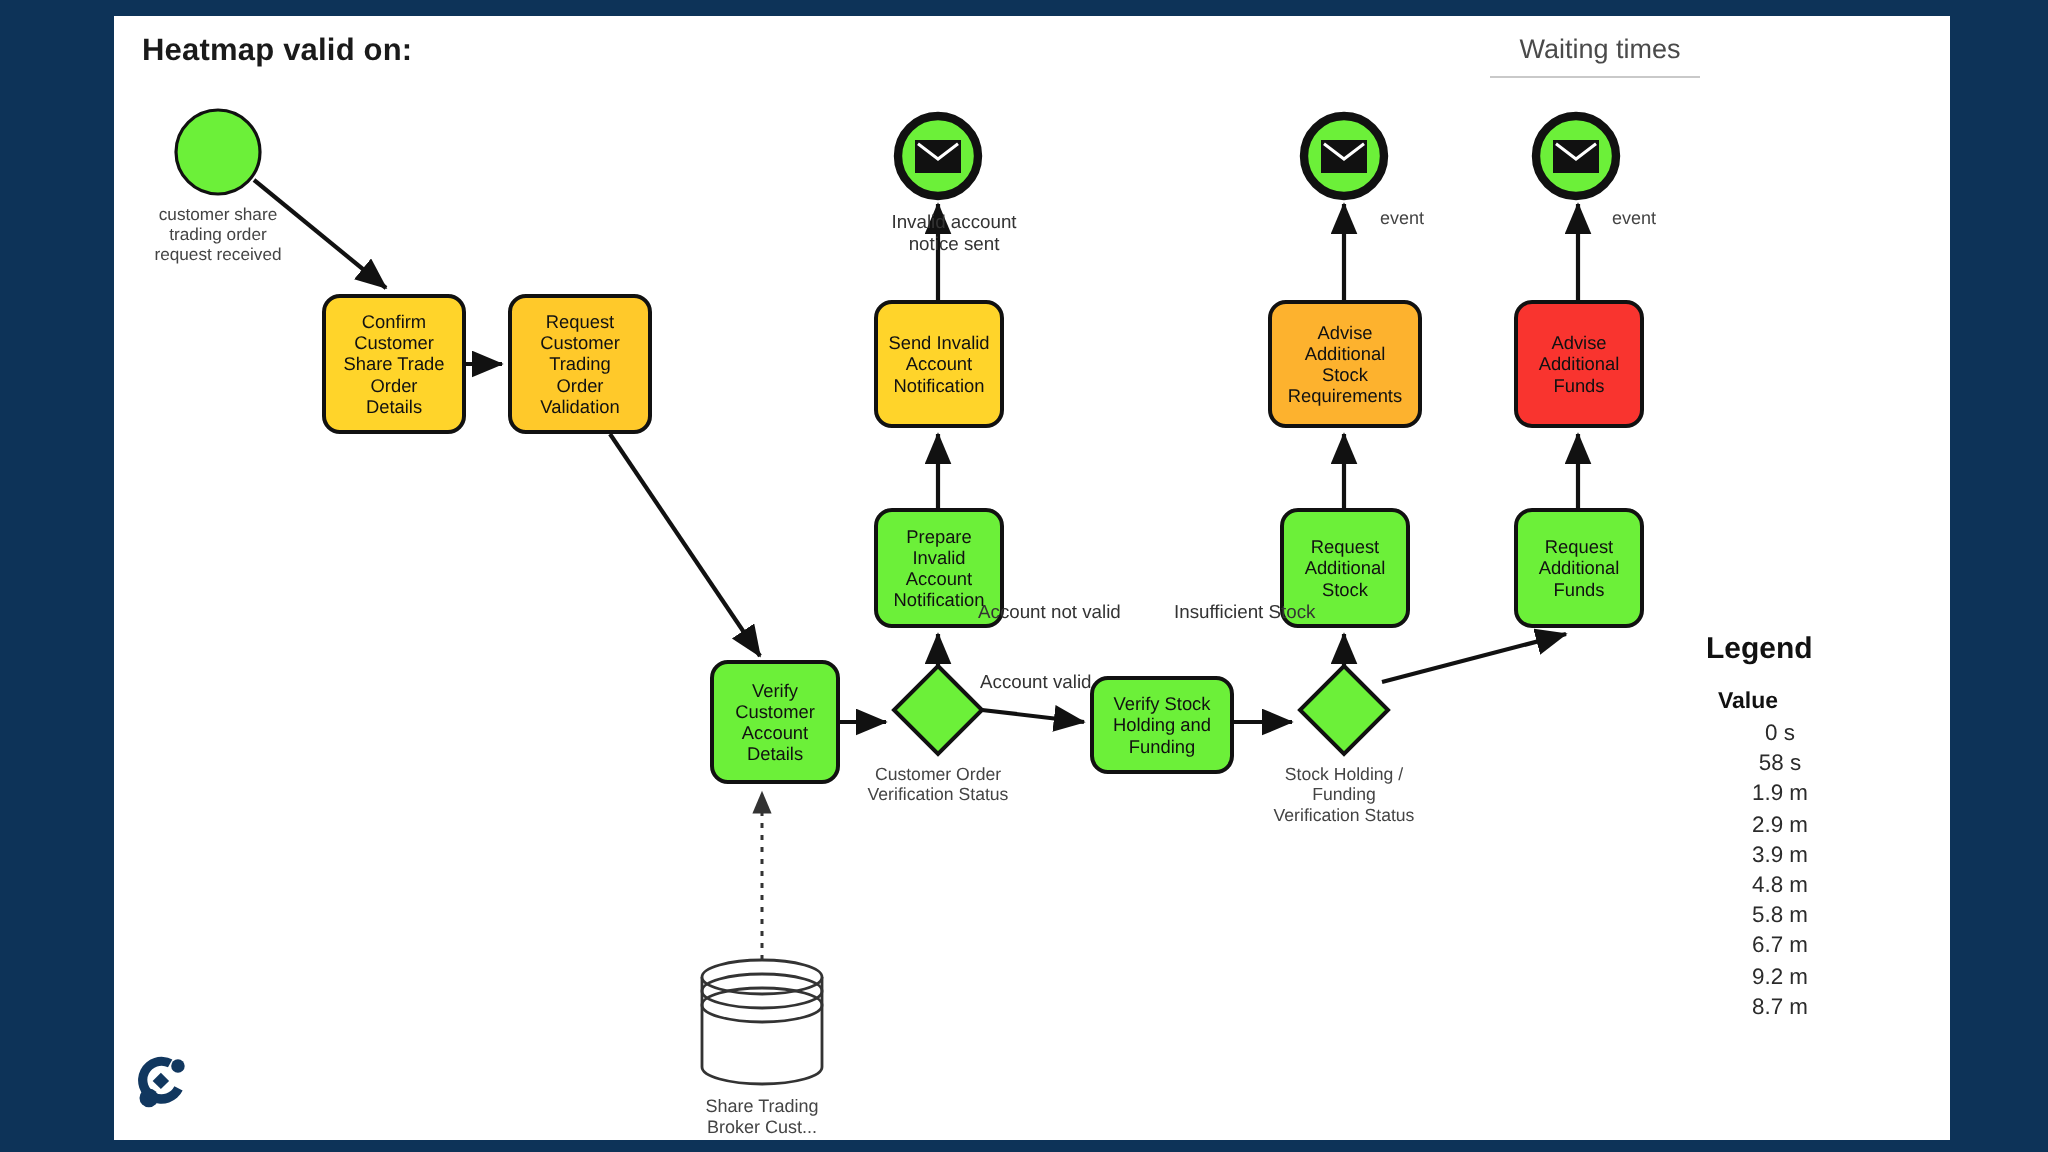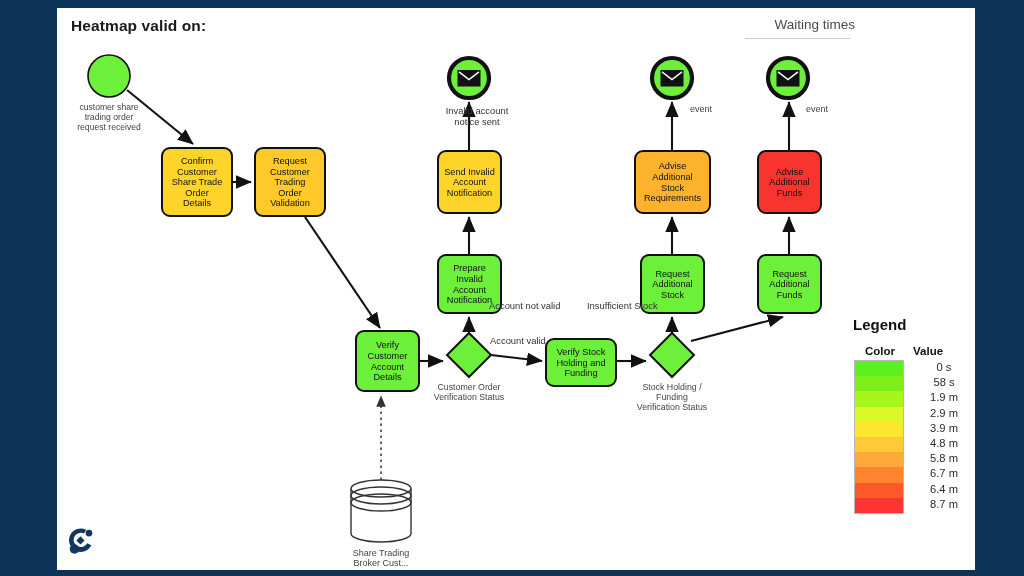--- a/index.html
+++ b/index.html
@@ -40,21 +40,21 @@
     position: absolute;
     left: 688px;
     top: 9px;
     width: 110px;
   }
   .wt-label {
     font-size: 13.5px;
     color: #4a4a4a;
     padding-bottom: 6px;
     display: block;
-    text-align: right;
+    text-align: center;
   }
   .wt-rule {
     height: 1px;
     background: #c9c9c9;
     width: 105px;
   }
   svg.flow {
     position: absolute;
     left: 0; top: 0;
     width: 918px;
@@ -213,47 +213,32 @@
           <text x="324" y="548" text-anchor="middle" font-family="&quot;Liberation Sans&quot;, sans-serif" font-size="9" fill="#444"><tspan x="324" dy="0">Share Trading</tspan><tspan x="324" dy="10.4">Broker Cust...</tspan></text>
           <text x="432" y="301" text-anchor="start" font-family="&quot;Liberation Sans&quot;, sans-serif" font-size="9.4" fill="#333">Account not valid</text>
           <text x="433" y="336" text-anchor="start" font-family="&quot;Liberation Sans&quot;, sans-serif" font-size="9.4" fill="#333">Account valid</text>
           <text x="530" y="301" text-anchor="start" font-family="&quot;Liberation Sans&quot;, sans-serif" font-size="9.4" fill="#333">Insufficient Stock</text>
         </g>
     </svg>
 
     <div class="legend">
       <span class="legend-title">Legend</span>
       <div class="legend-cols">
-        <div class="legend-col-color">
-          <span class="legend-head color-head">Color</span>
-          <div class="legend-swatches" id="legend-swatches">
-              <span class="legend-swatch" style="background: rgb(94, 240, 30);"></span>
-              <span class="legend-swatch" style="background: rgb(125, 240, 25);"></span>
-              <span class="legend-swatch" style="background: rgb(168, 245, 28);"></span>
-              <span class="legend-swatch" style="background: rgb(220, 248, 39);"></span>
-              <span class="legend-swatch" style="background: rgb(251, 229, 45);"></span>
-              <span class="legend-swatch" style="background: rgb(255, 201, 58);"></span>
-              <span class="legend-swatch" style="background: rgb(255, 168, 60);"></span>
-              <span class="legend-swatch" style="background: rgb(255, 132, 48);"></span>
-              <span class="legend-swatch" style="background: rgb(253, 90, 44);"></span>
-              <span class="legend-swatch" style="background: rgb(251, 52, 52);"></span>
-            </div>
-        </div>
         <div class="legend-col-value">
           <span class="legend-head value-head">Value</span>
           <div class="legend-values" id="legend-values">
               <span class="legend-value">0 s</span>
               <span class="legend-value">58 s</span>
               <span class="legend-value">1.9 m</span>
               <span class="legend-value">2.9 m</span>
               <span class="legend-value">3.9 m</span>
               <span class="legend-value">4.8 m</span>
               <span class="legend-value">5.8 m</span>
               <span class="legend-value">6.7 m</span>
-              <span class="legend-value">6.4 m</span>
+              <span class="legend-value">9.2 m</span>
               <span class="legend-value">8.7 m</span>
             </div>
         </div>
       </div>
     </div>
 
     <div class="logo">
       <svg width="30" height="30" viewBox="0 0 32 32">
         <circle cx="9" cy="24.5" r="5" fill="#11375f"></circle>
         <circle cx="24.5" cy="7.5" r="3.6" fill="#11375f"></circle>

